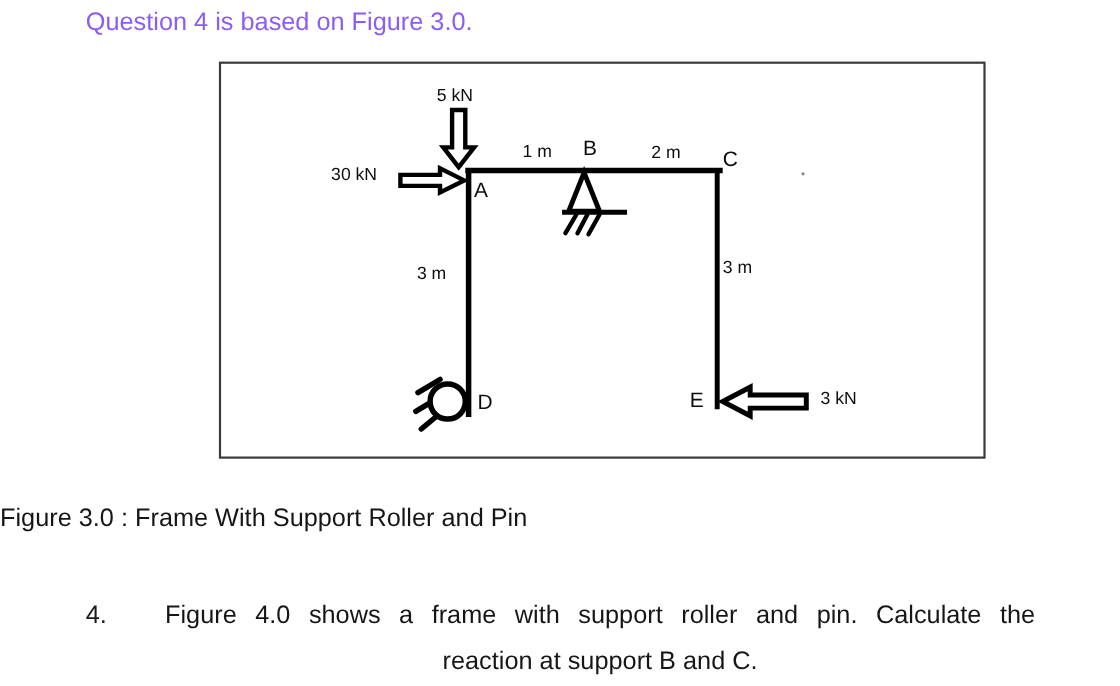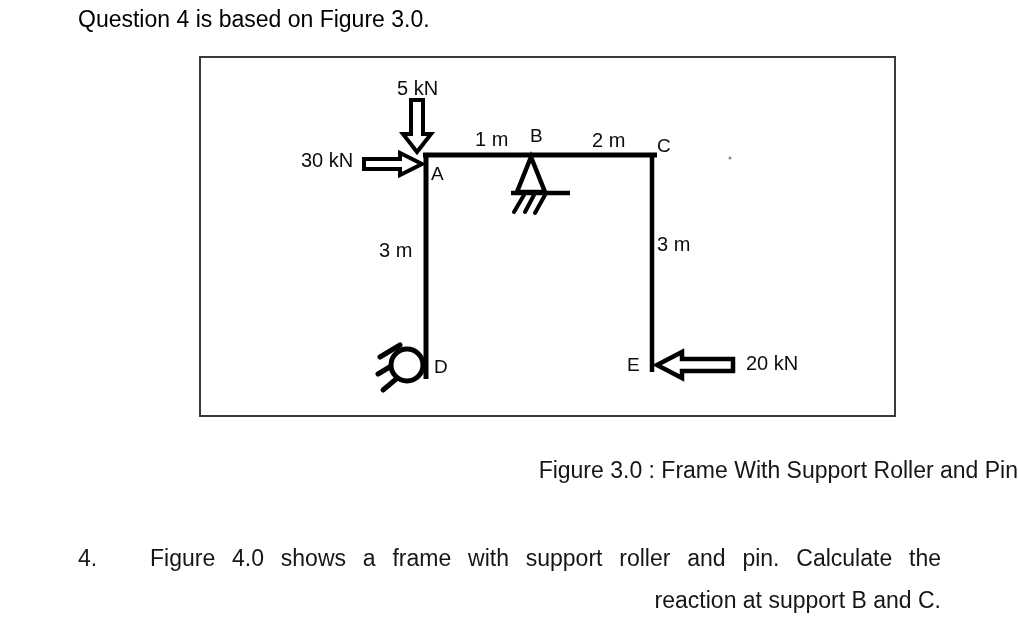--- a/index.html
+++ b/index.html
@@ -2,36 +2,36 @@
 <html><head>
 <meta charset="utf-8">
 <style>
   html,body{margin:0;padding:0;background:#ffffff;}
   .page{
     position:relative;width:1018px;height:624px;background:#ffffff;
     font-family:"Liberation Sans","DejaVu Sans",sans-serif;color:#1b1b1b;
     overflow:hidden;
   }
   .abs{position:absolute;}
-  .intro{left:78px;top:6px;font-size:23px;line-height:1.15;color:#000000;}
+  .intro{left:78px;top:6px;font-size:23px;line-height:1.15;color:#8b5cf6;}
   .figbox{
     left:199px;top:56px;width:697px;height:361px;
     border:2px solid #3a3a3a;box-sizing:border-box;background:#fff;
   }
   .figbox .lbl{
-    position:absolute;font-size:20px;line-height:20px;color:#0d0d0d;
+    position:absolute;font-size:16px;line-height:20px;color:#0d0d0d;
     white-space:nowrap;
   }
   .figbox .node{font-size:19px;}
-  .caption{left:0;top:457px;width:1018px;text-align:right;font-size:23px;color:#161616;}
+  .caption{left:0;top:457px;width:1018px;text-align:left;font-size:23px;color:#161616;}
   .qwrap{left:0;top:537px;width:1018px;}
   .qnum{position:absolute;left:78px;top:0;font-size:23px;line-height:42px;}
   .qtext{position:absolute;left:150px;top:0;width:791px;font-size:23px;line-height:42px;color:#161616;}
   .qline1{text-align:justify;text-align-last:justify;}
-  .qline2{text-align:right;}
+  .qline2{text-align:center;}
   svg{display:block;}
 </style>
 </head>
 <body>
 
 <div class="page">
 
   <div class="abs intro">Question 4 is based on Figure 3.0.</div>
 
   <div class="abs figbox">
@@ -61,21 +61,21 @@
         <line x1="197" y1="304" x2="177" y2="316" stroke="#000" stroke-width="5" stroke-linecap="round"></line>
         <line x1="200" y1="317" x2="182" y2="332" stroke="#000" stroke-width="5" stroke-linecap="round"></line>
         <circle cx="206" cy="307" r="16" fill="#fff" stroke="#000" stroke-width="5"></circle>
       </g>
 
       <circle cx="529" cy="100" r="1.5" fill="#8a8a8a"></circle>
     </svg>
 
     <div class="lbl" style="left:196px;top:20px">5 kN</div>
     <div class="lbl" style="left:100px;top:92px">30 kN</div>
-    <div class="lbl" style="left:545px;top:295px">20 kN</div>
+    <div class="lbl" style="left:545px;top:295px">3 kN</div>
 
     <div class="lbl" style="left:274px;top:71px">1 m</div>
     <div class="lbl" style="left:391px;top:72px">2 m</div>
     <div class="lbl" style="left:178px;top:182px">3 m</div>
     <div class="lbl" style="left:456px;top:176px">3 m</div>
 
     <div class="lbl node" style="left:230px;top:106px">A</div>
     <div class="lbl node" style="left:329px;top:68px">B</div>
     <div class="lbl node" style="left:456px;top:78px">C</div>
     <div class="lbl node" style="left:233px;top:299px">D</div>

